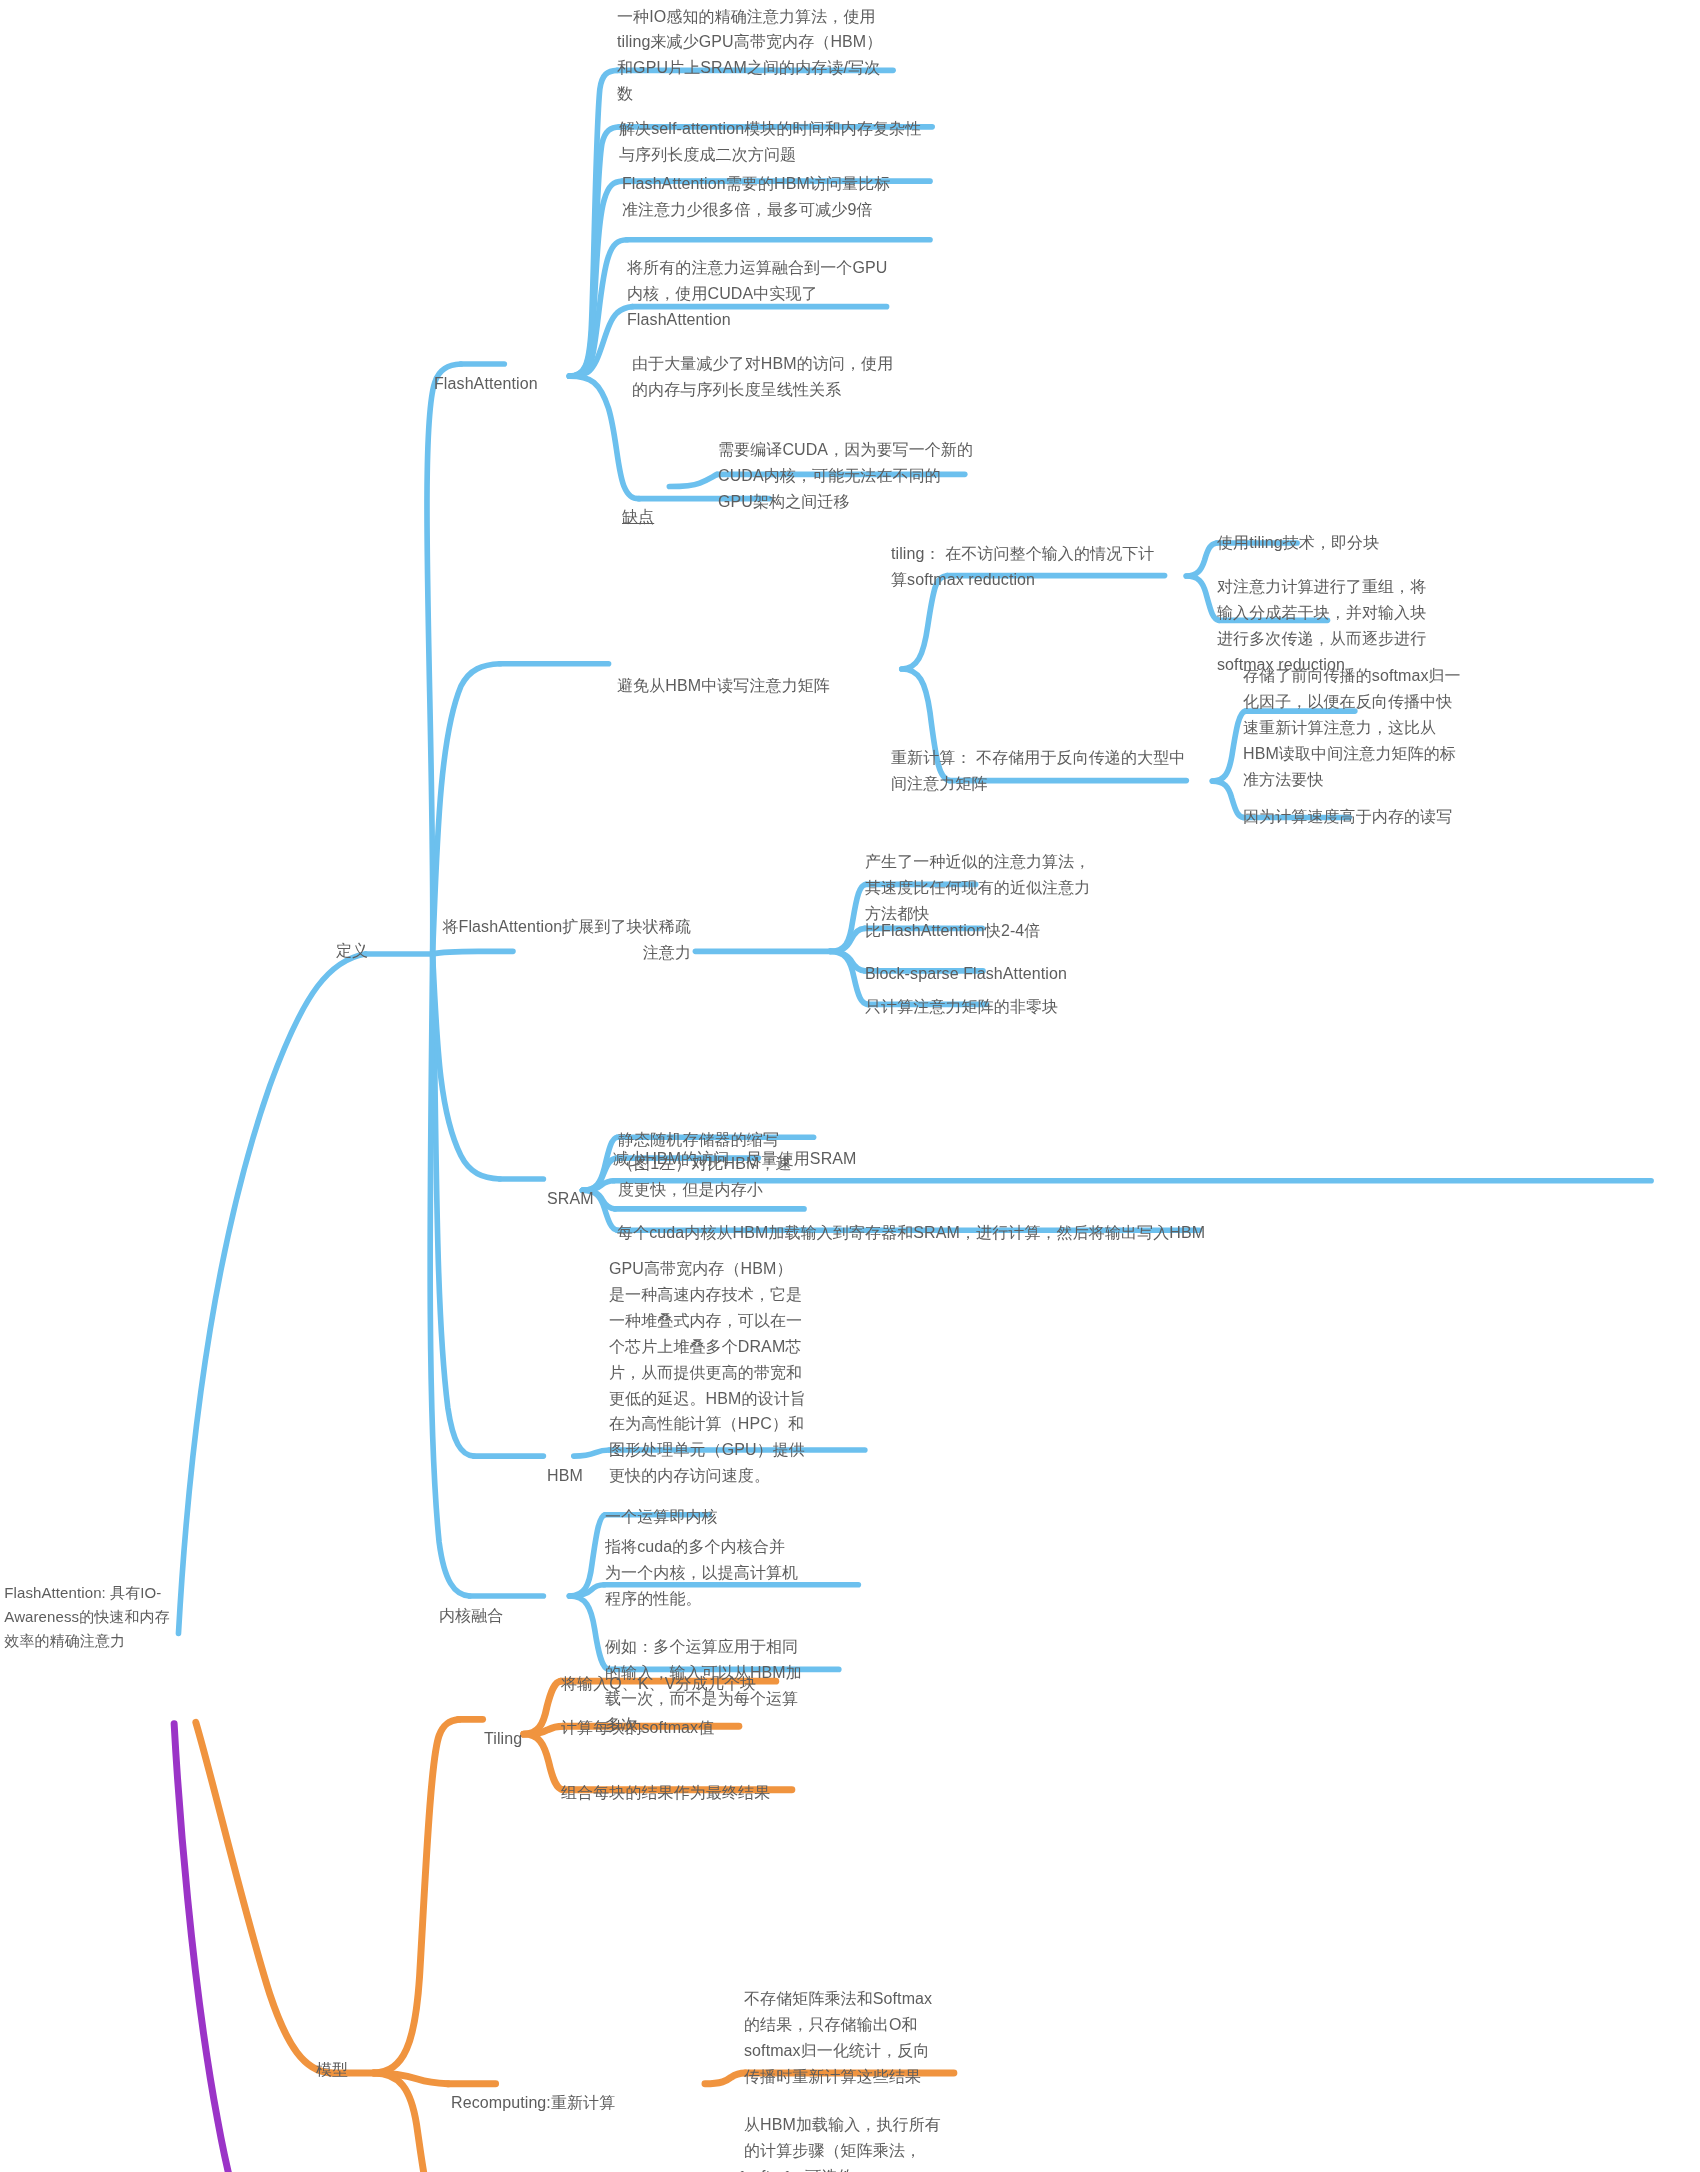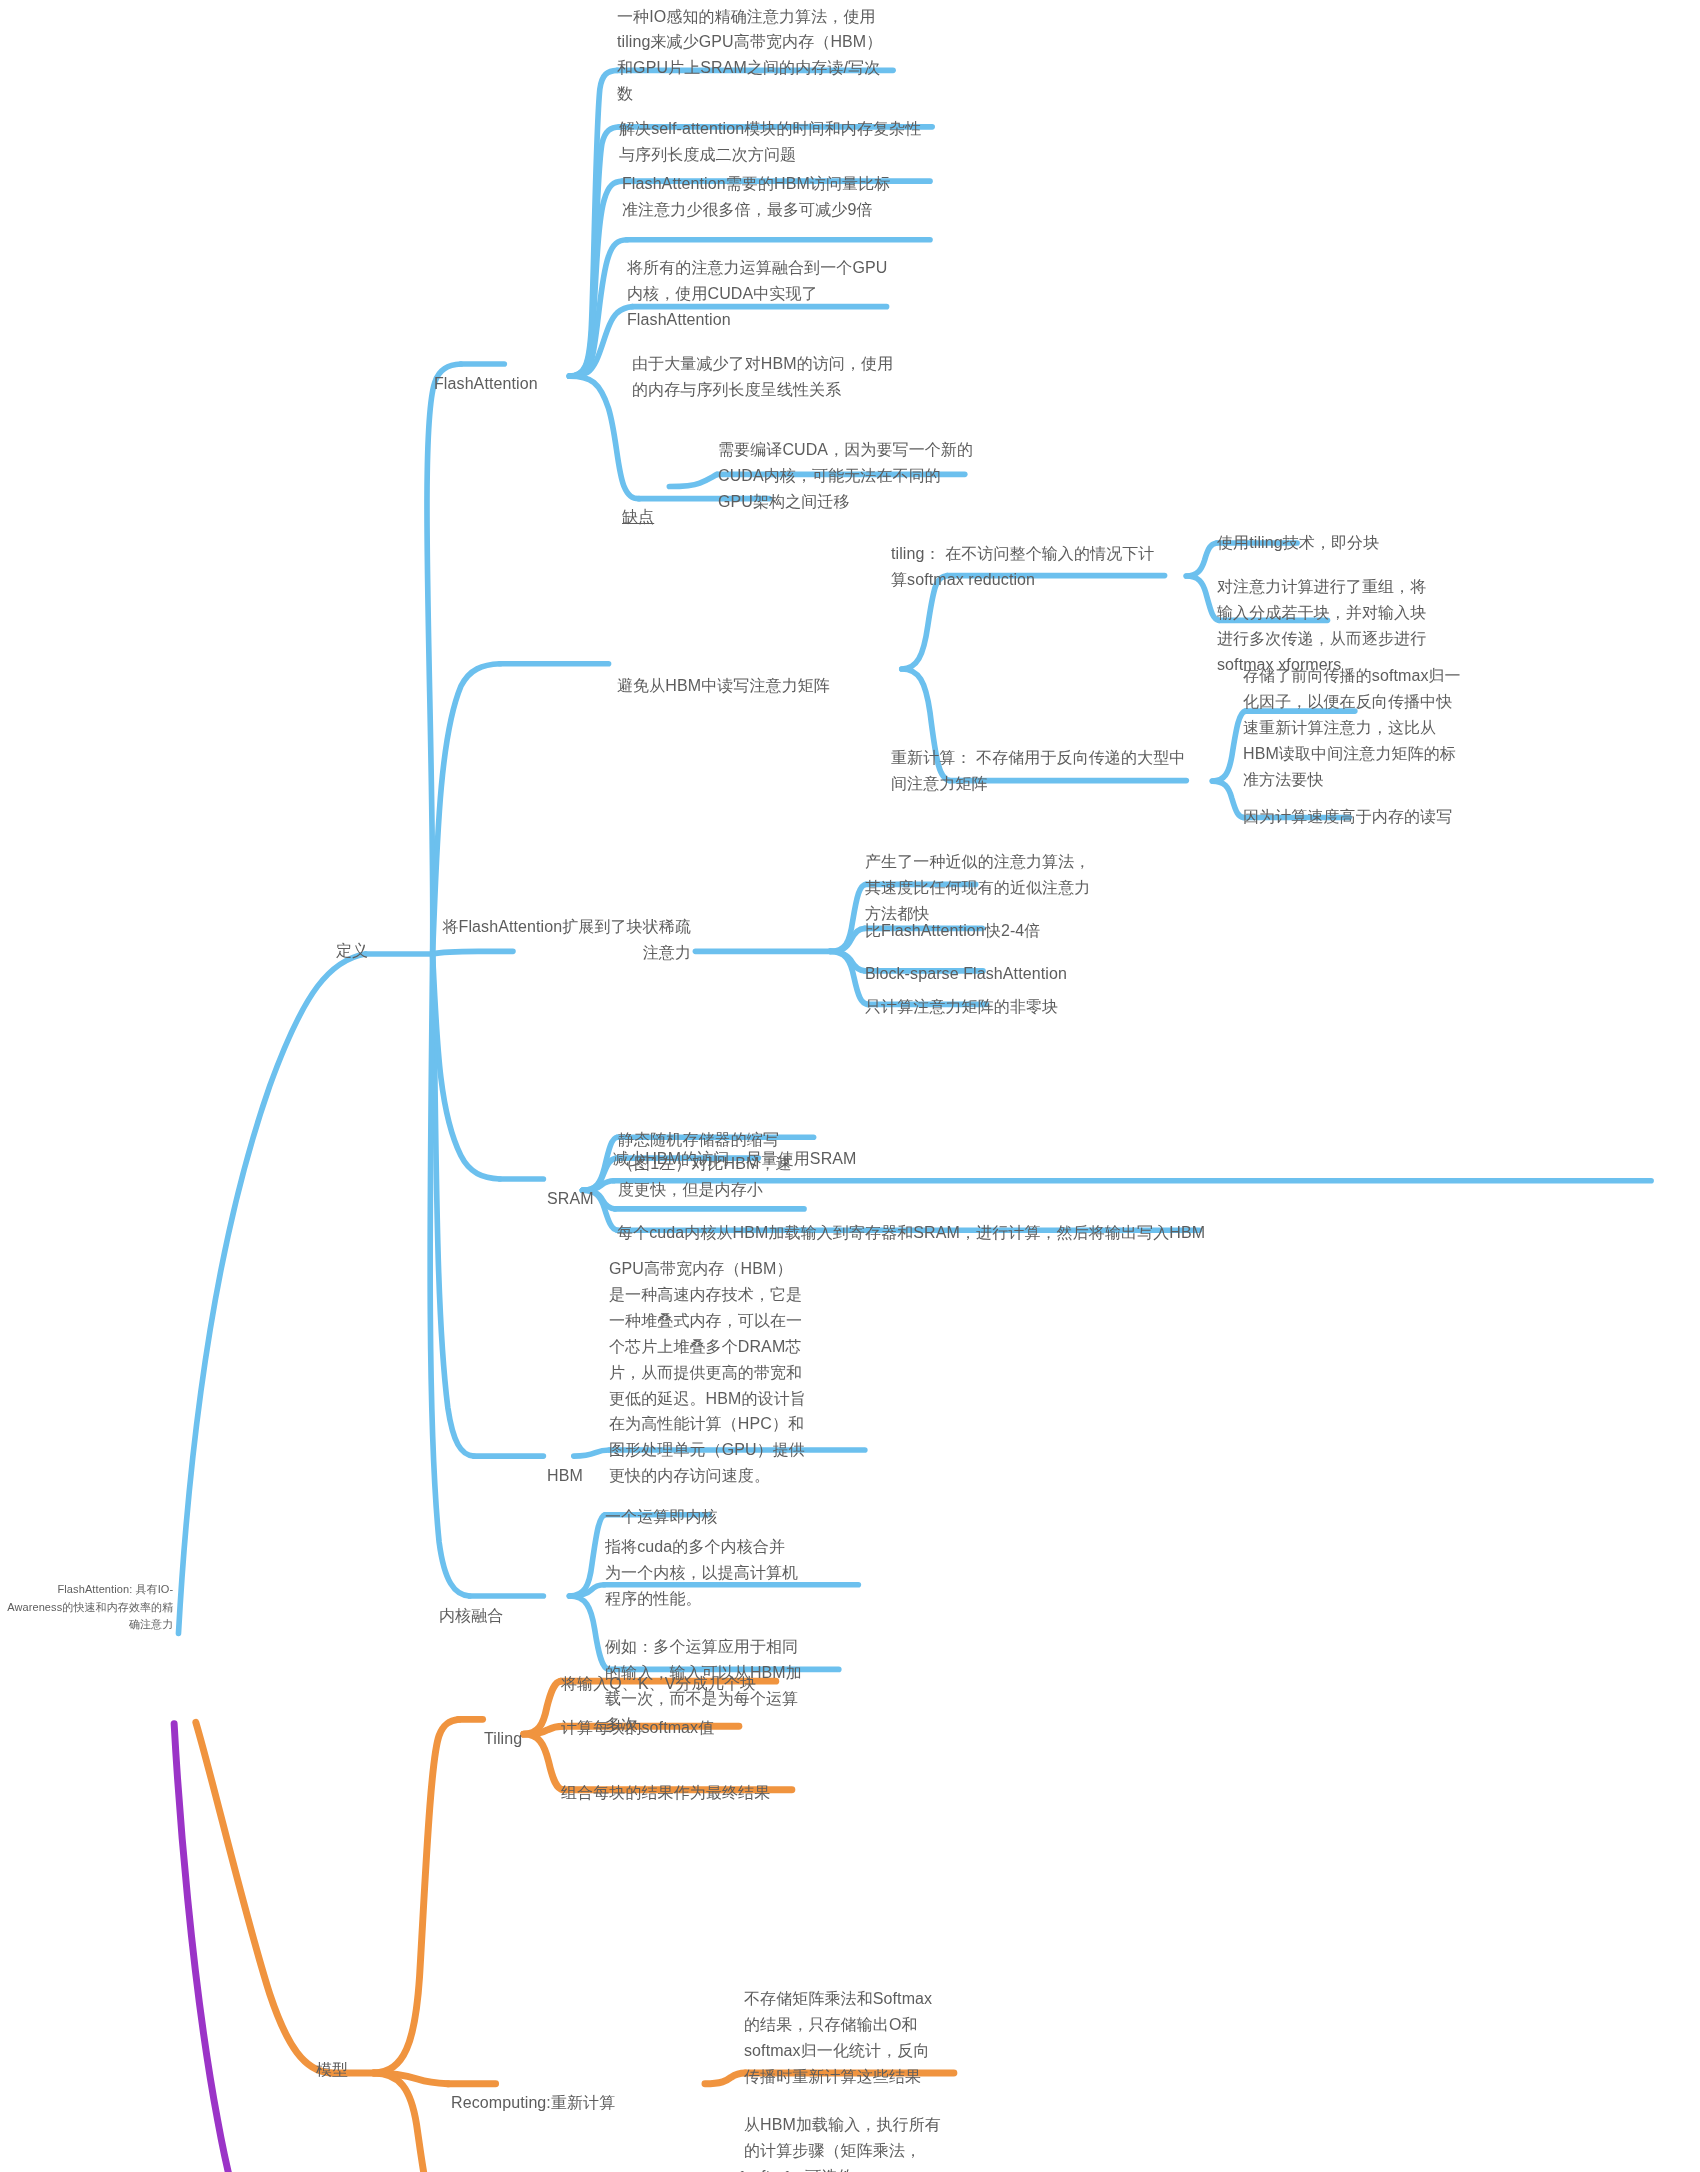--- a/index.html
+++ b/index.html
@@ -27,22 +27,22 @@
   }
   .node {
     position: absolute;
     color: #5d5d5d;
     font-size: 16px;
     line-height: 1.62;
     letter-spacing: 0.1px;
     white-space: pre-wrap;
   }
   .node.root {
-    text-align: right;
-    font-size: 11px;
+    text-align: left;
+    font-size: 15px;
     line-height: 1.6;
   }
   .node.nowrap {
     white-space: nowrap;
   }
 </style>
 </head>
 <body>
 
 <div id="canvas">
@@ -235,21 +235,21 @@
   <div class="node nowrap" style="left:622px; top:504px;text-decoration:underline;">缺点</div>
 
   <div class="node" style="left:718px; top:437px; width:256px;">需要编译CUDA，因为要写一个新的CUDA内核，可能无法在不同的GPU架构之间迁移</div>
 
   <div class="node" style="left:891px; top:541px; width:278px;">tiling： 在不访问整个输入的情况下计算softmax reduction</div>
 
   <div class="node" style="left:891px; top:745px; width:298px;">重新计算： 不存储用于反向传递的大型中间注意力矩阵</div>
 
   <div class="node nowrap" style="left:1217px; top:530px;">使用tiling技术，即分块</div>
 
-  <div class="node" style="left:1217px; top:574px; width:219px;">对注意力计算进行了重组，将输入分成若干块，并对输入块进行多次传递，从而逐步进行softmax xformers</div>
+  <div class="node" style="left:1217px; top:574px; width:219px;">对注意力计算进行了重组，将输入分成若干块，并对输入块进行多次传递，从而逐步进行softmax reduction</div>
 
   <div class="node" style="left:1243px; top:663px; width:219px;">存储了前向传播的softmax归一化因子，以便在反向传播中快速重新计算注意力，这比从HBM读取中间注意力矩阵的标准方法要快</div>
 
   <div class="node nowrap" style="left:1243px; top:804px;">因为计算速度高于内存的读写</div>
 
   <div class="node" style="left:865px; top:849px; width:230px;">产生了一种近似的注意力算法，其速度比任何现有的近似注意力方法都快</div>
 
   <div class="node nowrap" style="left:865px; top:918px;">比FlashAttention快2-4倍</div>
 
   <div class="node nowrap" style="left:865px; top:961px;">Block-sparse FlashAttention</div>

